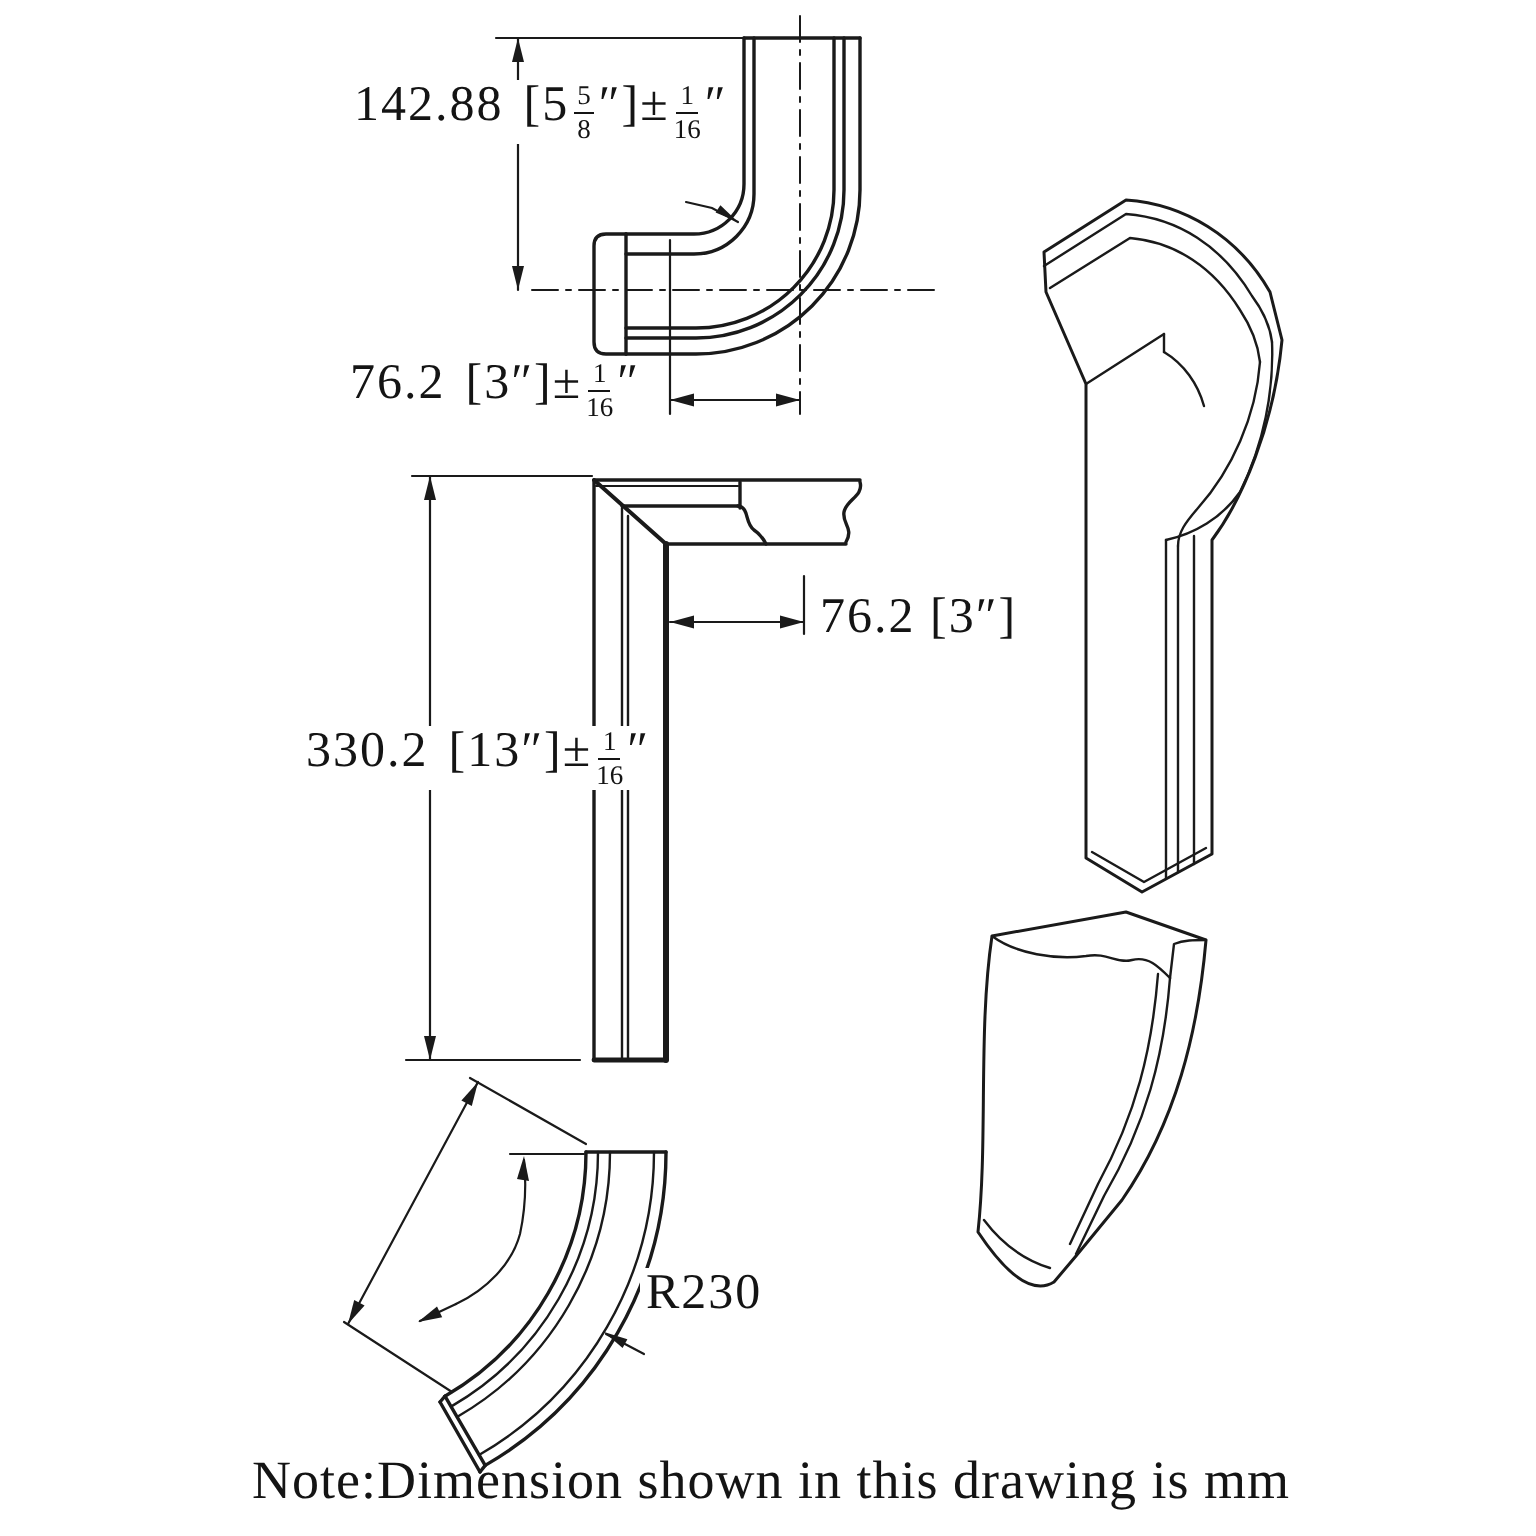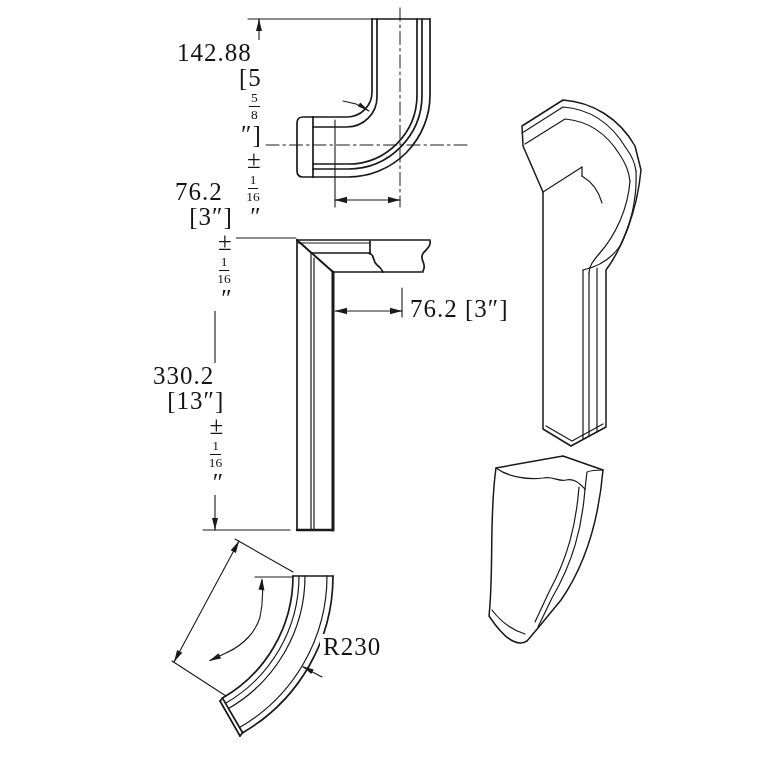--- a/index.html
+++ b/index.html
@@ -1,20 +1,20 @@
 <!DOCTYPE html>
 <html><head>
 <meta charset="utf-8">
 <style>
   html,body{margin:0;padding:0;}
   #stage{position:relative;width:768px;height:768px;background:#ffffff;overflow:hidden;
          font-family:"Liberation Serif",serif;color:#141414;}
   #drawing{position:absolute;left:0;top:0;}
-  .dim{position:absolute;display:flex;align-items:flex-end;white-space:pre;
-       font-size:25px;letter-spacing:1px;color:#141414;line-height:1;flex-direction:column;}
+  .dim{position:absolute;display:flex;align-items:flex-start;white-space:pre;
+       font-size:25px;letter-spacing:1px;color:#141414;line-height:1;}
   .bg{background:#ffffff;padding:0 3px;}
   .frac{display:inline-flex;flex-direction:column;align-items:center;
         font-size:13.5px;line-height:1.15;margin:0 2px;letter-spacing:0;}
   .frac .fn{border-bottom:1.4px solid #141414;padding:0 2px;}
   .mmval{margin-right:10px;}
   #part-number{position:absolute;font-size:37px;letter-spacing:1px;}
   #note{position:absolute;font-size:27px;letter-spacing:0.5px;white-space:pre;}
   .gap{display:inline-block;width:12px;}
 </style>
 </head>
@@ -153,14 +153,15 @@
     <span>76.2 [3″]</span>
   </div>
 
 
 
   <div class="dim bg" style="left:320px;top:634px;">
     <span>R230</span>
   </div>
 
 
+  <div id="note" style="left:126px;top:725px;">Note:Dimension shown in this drawing is mm</div>
 
 </div>
 
 </body></html>

